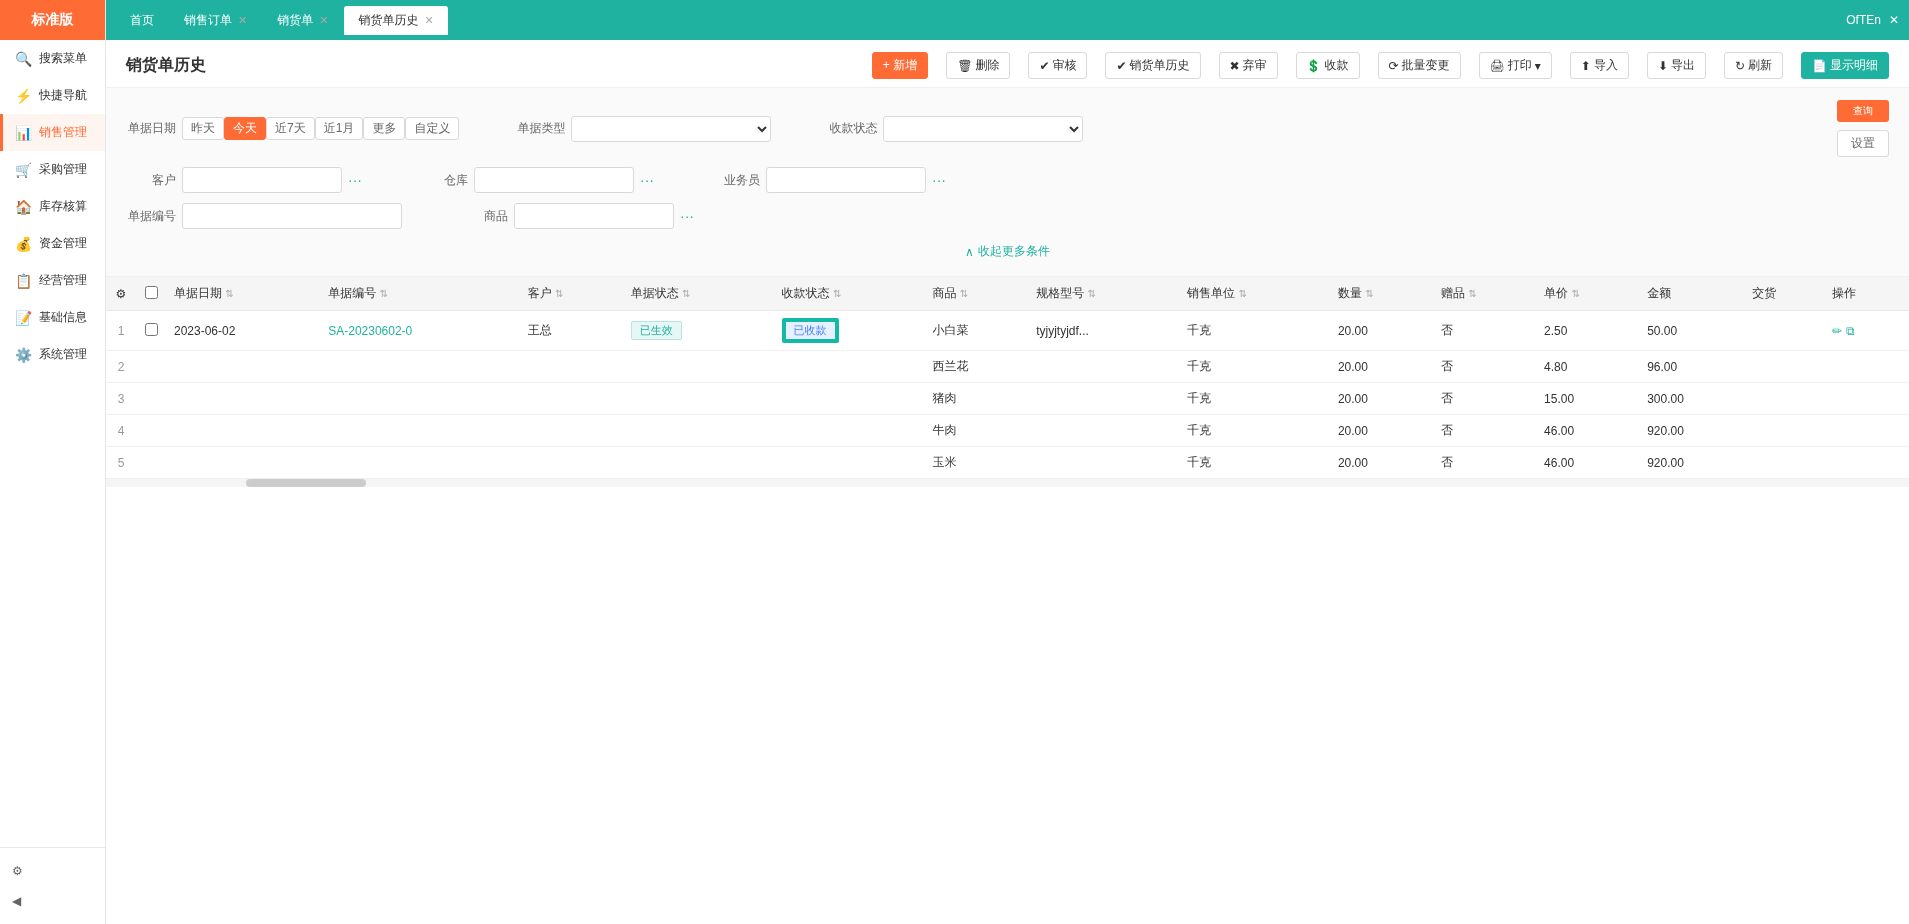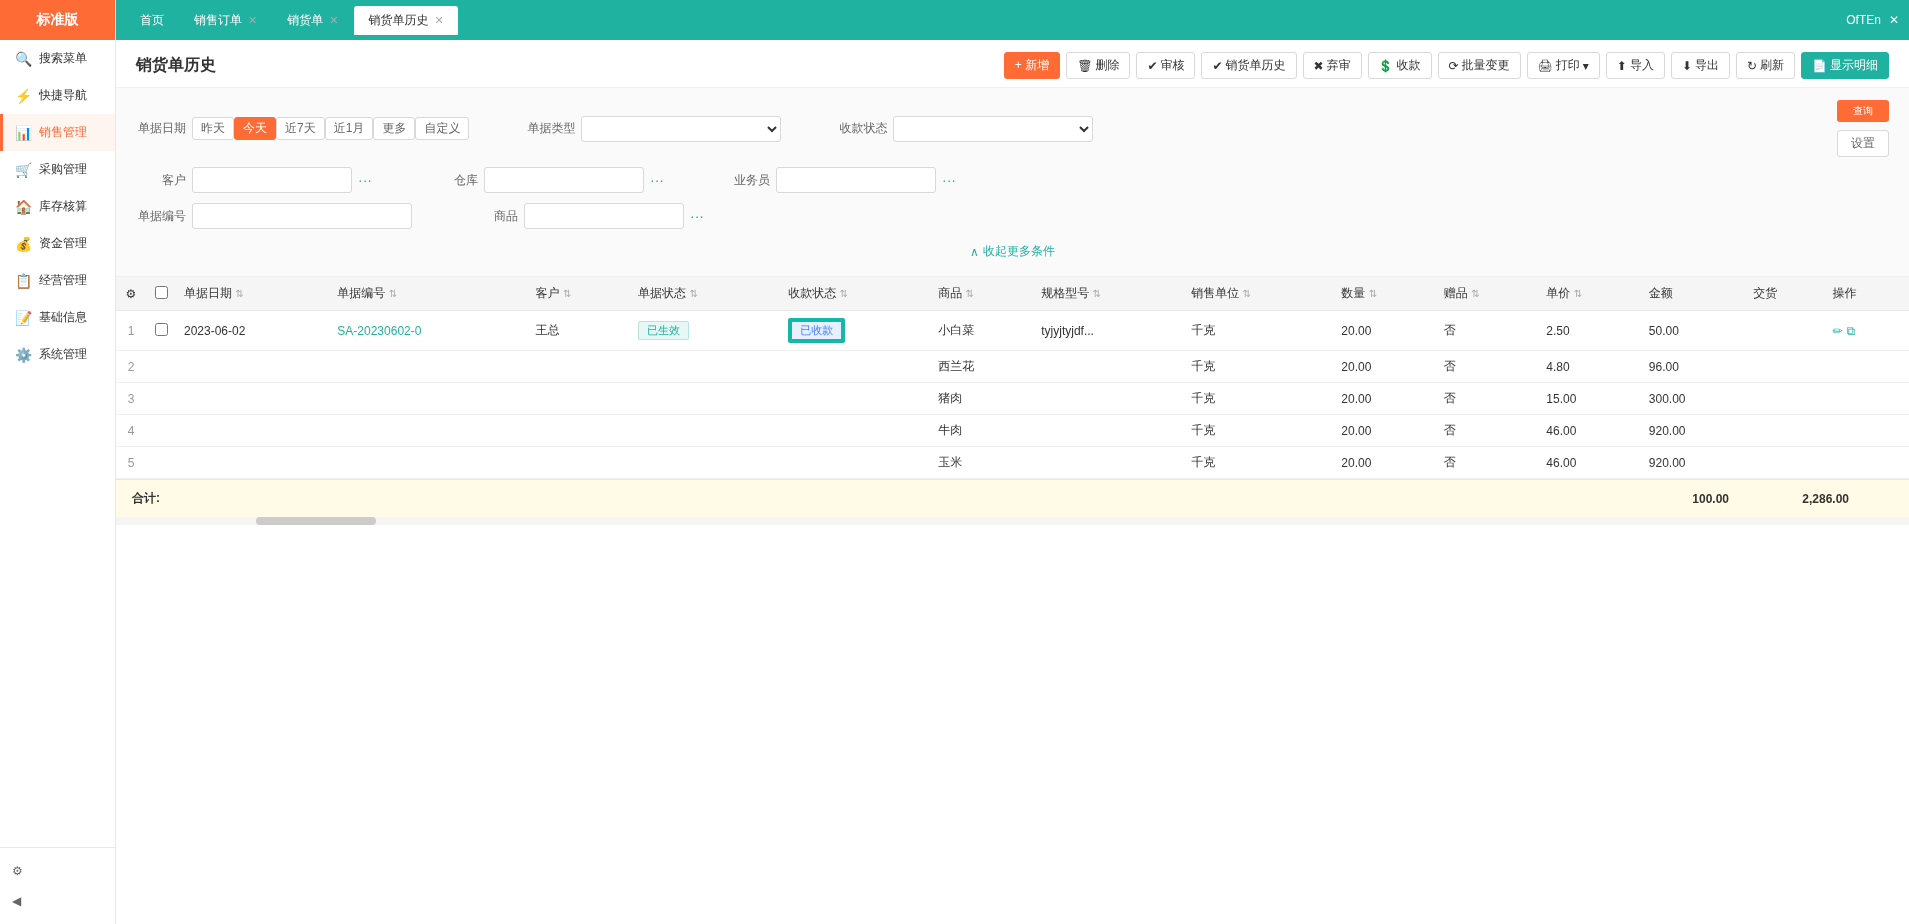--- a/index.html
+++ b/index.html
@@ -1,20 +1,20 @@
 <!DOCTYPE html>
 <html><head>
   <meta charset="utf-8">
   <style>
     * { box-sizing: border-box; margin: 0; padding: 0; font-family: 'Microsoft YaHei', Arial, sans-serif; font-size: 12px; }
     body { display: flex; height: 924px; overflow: hidden; background: #f0f2f5; }
 
     
     .sidebar {
-      width: 116px;
+      width: 106px;
       background: #fff;
       border-right: 1px solid #e8e8e8;
       display: flex;
       flex-direction: column;
       flex-shrink: 0;
       justify-content: flex-end;
     }
     .sidebar-logo {
       height: 40px;
       background: #ff6b35;
@@ -102,21 +102,21 @@
       padding: 12px 20px 8px;
       border-bottom: 1px solid #f0f0f0;
       display: flex;
       align-items: center;
       justify-content: space-between;
     }
     .page-title { font-size: 16px; font-weight: bold; color: #333; }
     .toolbar {
       display: flex;
       align-items: flex-end;
-      gap: 6px;
+      gap: 18px;
       flex-wrap: wrap;
     }
     .btn {
       display: flex;
       align-items: center;
       gap: 3px;
       padding: 4px 10px;
       border: 1px solid #d9d9d9;
       border-radius: 3px;
       cursor: pointer;
@@ -668,30 +668,20 @@
       <td>46.00</td>
       <td>920.00</td>
       <td></td>
       <td>
         
       </td>
     </tr>
           </tbody>
       </table>
 
-      <div class="table-footer">
-        <div style="display:flex; align-items:center; width:100%;">
-          <span class="footer-label">合计:</span>
-          <span style="flex:1;"></span>
-
-          <span class="footer-total" style="width:120px; text-align:right; padding-right:40px;">100.00</span>
-
-          <span class="footer-total" style="width:140px; text-align:right; padding-right:60px;">2,286.00</span>
-        </div>
-      </div>
 
       <div class="scrollbar-area">
         <div class="scrollbar-thumb"></div>
       </div>
     </div>
 
   </div>
 </div>
 
 </body></html>

